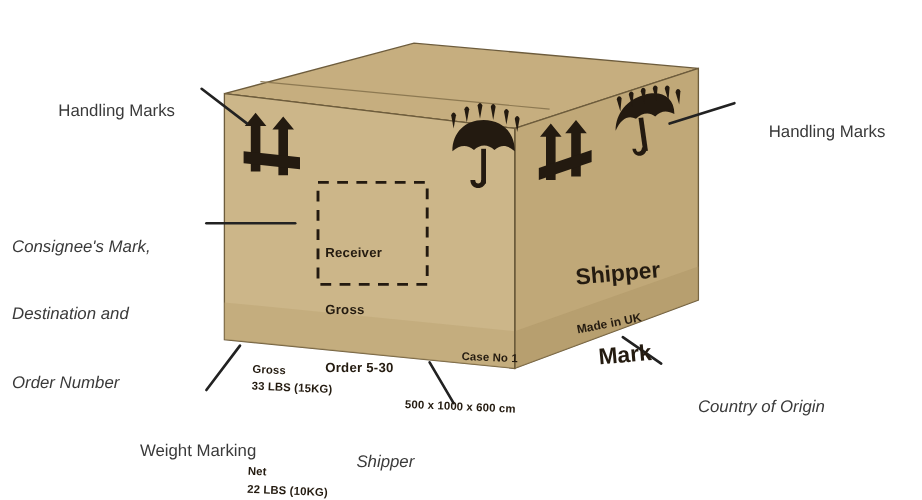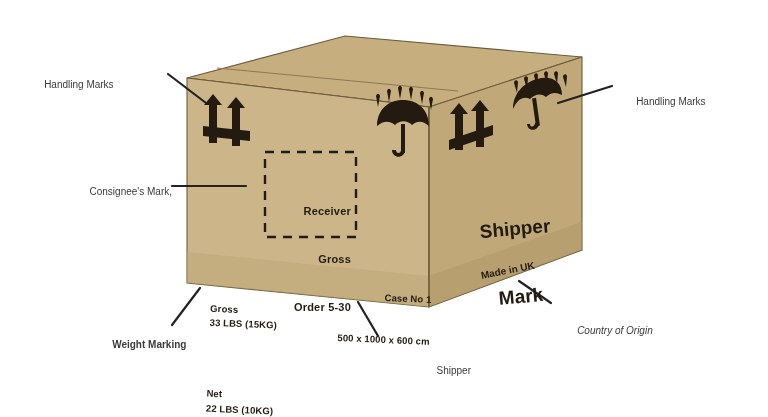--- a/index.html
+++ b/index.html
@@ -5,32 +5,32 @@
   html,body{margin:0;padding:0;}
   body{
     width:768px;height:417px;background:#ffffff;
     font-family:"Liberation Sans", sans-serif;
     overflow:hidden;position:relative;
   }
   #stage{position:absolute;left:0;top:0;width:768px;height:417px;}
   .svg-layer{position:absolute;left:0;top:0;width:768px;height:417px;}
 
   .lbl{
-    position:absolute;color:#3a3a3a;font-size:10px;line-height:1.35;
+    position:absolute;color:#3a3a3a;font-size:14px;line-height:1.35;
     font-family:"Liberation Sans", sans-serif;white-space:pre;
   }
-  .lbl.center{text-align:right;}
+  .lbl.center{text-align:left;font-style:italic;}
 
   
   .box-txt{
     position:absolute;color:#241b10;white-space:pre;
     font-family:"Liberation Sans", sans-serif;font-weight:bold;
   }
   .recv{
-    font-size:11px;line-height:1.45;text-align:right;
+    font-size:11px;line-height:1.45;text-align:left;
     letter-spacing:.2px;
   }
   .shipper{
     font-size:19px;line-height:1.2;text-align:center;
     transform:rotate(-5deg);transform-origin:50% 50%;
   }
   .small-face{
     font-size:9.5px;line-height:1.5;letter-spacing:.1px;
   }
   .madeuk{
@@ -143,23 +143,25 @@
   </div>
 
   <div class="box-txt madeuk" style="left:481px;top:270px;">Made in UK</div>
 
   <div class="lbl" style="left:33px;top:64px;">
     <span>Handling Marks</span>
   </div>
 
   <div class="lbl center" style="left:10px;top:158px;width:162px;">
     <div>Consignee's Mark,</div>
+    <div>Destination and</div>
+    <div>Order Number</div>
   </div>
 
-  <div class="lbl" style="left:101px;top:324px;font-weight:bold;">
+  <div class="lbl" style="left:101px;top:347px;">
     <span>Weight Marking</span>
   </div>
 
   <div class="lbl center" style="left:297px;top:337px;width:174px;">
     <div>Shipper</div>
     
     
   </div>
 
   <div class="lbl" style="left:566px;top:310px;font-style:italic;">

